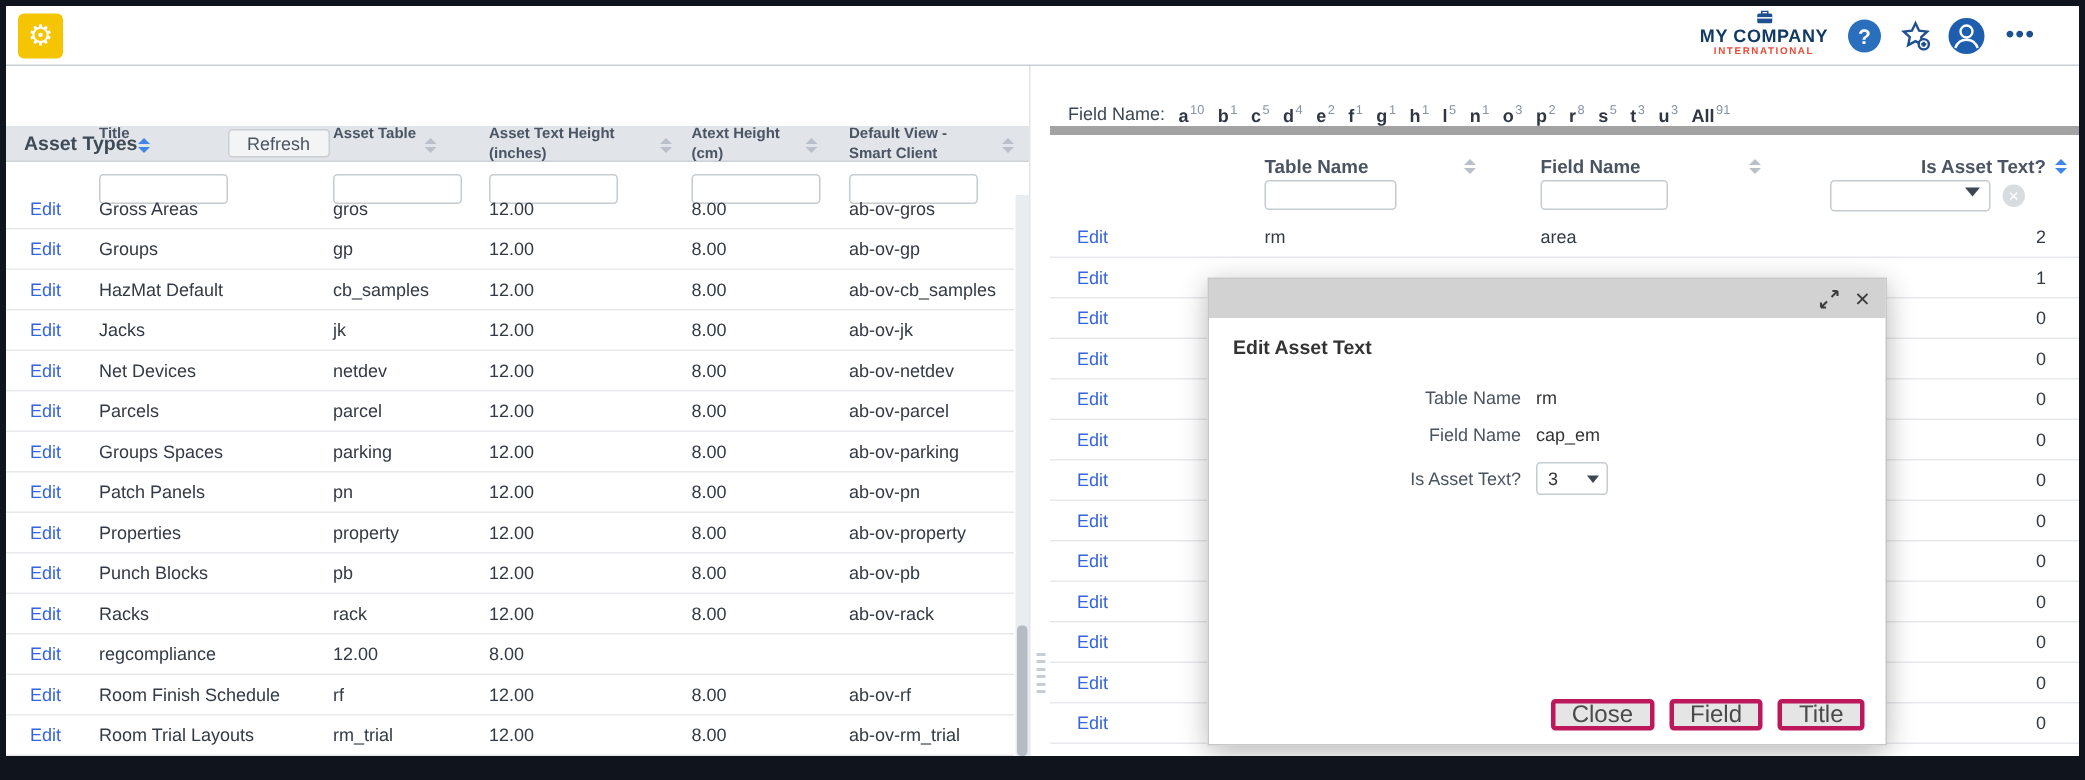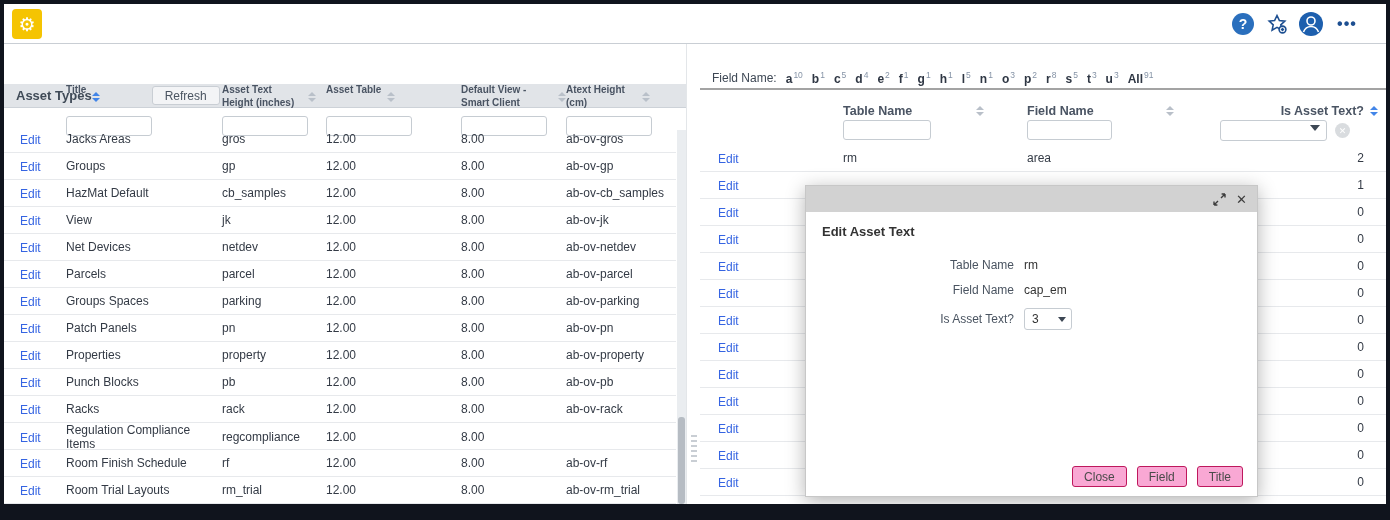--- a/index.html
+++ b/index.html
@@ -49,21 +49,21 @@
   .l-scroll { position:absolute; right:0px; top:86px; width:9px; height:374px; background:#eaedf0; }
   .l-thumb { position:absolute; left:1px; top:287px; width:7px; height:87px; background:#b6bcc3; border-radius:3px; }
 
   
   .splitter { position:absolute; left:682px; top:40px; width:14px; height:460px; background:#fff; border-left:1px solid #e3e6e9; }
   .grip { position:absolute; left:4px; top:391px; width:6px; height:28px;
           background:repeating-linear-gradient(to bottom,#c9ced4 0 2px,transparent 2px 5px); }
 
   
   .right-panel { position:absolute; left:696px; top:40px; width:686px; height:460px; background:#fff; }
-  .r-index { position:absolute; left:0; top:24px; width:100%; height:22px; border-bottom:2px solid #a3a3a3; display:flex; align-items:center; padding-left:12px; font-size:12px; color:#3d4754; }
+  .r-index { position:absolute; left:0; top:24px; width:100%; height:22px; border-bottom:6px solid #a3a3a3; display:flex; align-items:center; padding-left:12px; font-size:12px; color:#3d4754; }
   .r-index .it { margin-left:9px; cursor:pointer; }
   .r-index .letter { font-weight:bold; color:#2f3744; }
   .r-index sup { font-size:8.5px; color:#8593a6; margin-left:1px; }
   .rgrid { display:grid; grid-template-columns:143px 184px 184px 1fr; }
   .r-thead { position:absolute; left:0; top:52px; width:100%; }
   .r-thead .th { padding-top:8px; font-size:12.5px; font-weight:bold; color:#4a5463; display:flex; align-items:center; }
   .r-filters { position:absolute; left:0; top:76px; width:100%; }
   .r-rows { position:absolute; left:0; top:101px; width:100%; }
   .r-rows .row { height:27px; border-bottom:1px solid #e7e9ec; align-items:center; }
   .val-cell { text-align:right; padding-right:22px; }
@@ -76,31 +76,42 @@
   .modal-bar { position:absolute; left:0; top:0; width:100%; height:26px; background:#d2d2d2; display:flex; align-items:center; justify-content:flex-end; gap:10px; padding-right:10px; }
   .mico { color:#3c3c3c; font-size:13px; line-height:1; }
   .modal-title { position:absolute; left:16px; top:38px; font-size:13px; font-weight:bold; color:#333; }
   .mform { position:absolute; left:0; top:72px; width:100%; }
   .mrow { display:flex; align-items:center; margin-bottom:11px; }
   .mlabel { width:208px; text-align:right; font-size:12px; color:#4a5461; }
   .mval { margin-left:10px; font-size:12px; color:#333; }
   .msel { margin-left:10px; width:48px; height:22px; border:1px solid #c6ccd2; border-radius:3px; display:flex; align-items:center; padding-left:7px; font-size:12px; color:#333; position:relative; }
   .msel .chev { position:absolute; right:5px; top:8px; width:0; height:0; border-left:4px solid transparent; border-right:4px solid transparent; border-top:5px solid #3d4754; }
   .modal-footer { position:absolute; right:14px; bottom:9px; display:flex; gap:10px; }
-  .mbtn { height:21px; padding:0 11px; background:#f9a8d4; border:1px solid #be185d; border-radius:3px; font-size:12px; color:#4a4a4a; display:flex; align-items:center; }
+  .mbtn { height:21px; padding:0 11px; background:#e5e5e5; border:3px solid #be185d; border-radius:3px; font-size:16px; color:#4a4a4a; display:flex; align-items:center; }
 </style>
 </head>
 <body>
 
 <div class="frame">
 <div class="app">
 
   <div class="topbar">
     <div class="appicon">⚙</div>
 
+    <div class="logo">
+      <div class="case">
+        <svg width="11" height="9" viewBox="0 0 11 9">
+              <rect x="0.5" y="2" width="10" height="6.5" rx="1" fill="#1d4f91"></rect>
+              <rect x="3.5" y="0.5" width="4" height="2" fill="none" stroke="#1d4f91"></rect>
+              <rect x="0.5" y="4.4" width="10" height="1" fill="#fff"></rect>
+            </svg>
+      </div>
+      <div class="l1">MY COMPANY</div>
+      <div class="l2">INTERNATIONAL</div>
+    </div>
 
     <div class="top-ico" style="left:1226px">
       <div class="help-circle">?</div>
     </div>
     <div class="top-ico" style="left:1260px">
       <svg width="24" height="24" viewBox="0 0 24 24" fill="none" stroke="#1d4f91" stroke-width="1.6">
         <path d="M12 3.5l2.4 5 5.4.6-4 3.7 1.1 5.3L12 15.4l-4.9 2.7 1.1-5.3-4-3.7 5.4-.6z"></path>
         <circle cx="17.5" cy="17.5" r="3.4" fill="#fff"></circle>
         <path d="M17.5 15.8v3.4M15.8 17.5h3.4"></path>
       </svg>
@@ -125,43 +136,43 @@
 
     <div class="l-thead lgrid">
       <div class="th"></div>
       <div class="th">
             <span>Title</span>
         <span class="sort active">
               <i class="up"></i>
               <i class="dn"></i>
             </span>
           </div>
+      <div class="th">
+            <span>Asset Table</span>
+        <span class="sort">
+              <i class="up"></i>
+              <i class="dn"></i>
+            </span>
+          </div>
       <div class="th" style="padding-right:10px">
             <span style="max-width:108px">Asset Text Height (inches)</span>
         <span class="sort">
               <i class="up"></i>
               <i class="dn"></i>
             </span>
           </div>
-      <div class="th">
-            <span>Asset Table</span>
+      <div class="th" style="padding-right:8px">
+            <span style="max-width:70px">Atext Height (cm)</span>
         <span class="sort">
               <i class="up"></i>
               <i class="dn"></i>
             </span>
           </div>
       <div class="th">
             <span style="max-width:108px">Default View - Smart Client</span>
-        <span class="sort">
-              <i class="up"></i>
-              <i class="dn"></i>
-            </span>
-          </div>
-      <div class="th" style="padding-right:8px">
-            <span style="max-width:70px">Atext Height (cm)</span>
         <span class="sort">
               <i class="up"></i>
               <i class="dn"></i>
             </span>
           </div>
     </div>
 
     <div class="l-filters lgrid">
       <div></div>
       <div><input class="flt" style=""></div>
@@ -169,21 +180,21 @@
       <div><input class="flt" style=""></div>
       <div><input class="flt" style=""></div>
       <div><input class="flt" style=""></div>
     </div>
 
     <div class="l-rows-clip">
       <div class="l-rows">
 
           <div class="row lgrid">
             <div style="padding-left:16px"><a href="#" class="edit-link">Edit</a></div>
-            <div class="cell">Jacks Areas</div>
+            <div class="cell">Gross Areas</div>
             <div class="cell">gros</div>
             <div class="cell">12.00</div>
             <div class="cell">8.00</div>
             <div class="cell">ab-ov-gros</div>
           </div>
 
           <div class="row lgrid">
             <div style="padding-left:16px"><a href="#" class="edit-link">Edit</a></div>
             <div class="cell">Groups</div>
             <div class="cell">gp</div>
@@ -196,21 +207,21 @@
             <div style="padding-left:16px"><a href="#" class="edit-link">Edit</a></div>
             <div class="cell">HazMat Default</div>
             <div class="cell">cb_samples</div>
             <div class="cell">12.00</div>
             <div class="cell">8.00</div>
             <div class="cell">ab-ov-cb_samples</div>
           </div>
 
           <div class="row lgrid">
             <div style="padding-left:16px"><a href="#" class="edit-link">Edit</a></div>
-            <div class="cell">View</div>
+            <div class="cell">Jacks</div>
             <div class="cell">jk</div>
             <div class="cell">12.00</div>
             <div class="cell">8.00</div>
             <div class="cell">ab-ov-jk</div>
           </div>
 
           <div class="row lgrid">
             <div style="padding-left:16px"><a href="#" class="edit-link">Edit</a></div>
             <div class="cell">Net Devices</div>
             <div class="cell">netdev</div>
@@ -268,21 +279,20 @@
             <div style="padding-left:16px"><a href="#" class="edit-link">Edit</a></div>
             <div class="cell">Racks</div>
             <div class="cell">rack</div>
             <div class="cell">12.00</div>
             <div class="cell">8.00</div>
             <div class="cell">ab-ov-rack</div>
           </div>
 
           <div class="row lgrid">
             <div style="padding-left:16px"><a href="#" class="edit-link">Edit</a></div>
-            <div class="cell">Regulation Compliance Items</div>
             <div class="cell">regcompliance</div>
             <div class="cell">12.00</div>
             <div class="cell">8.00</div>
           </div>
 
           <div class="row lgrid">
             <div style="padding-left:16px"><a href="#" class="edit-link">Edit</a></div>
             <div class="cell">Room Finish Schedule</div>
             <div class="cell">rf</div>
             <div class="cell">12.00</div>

